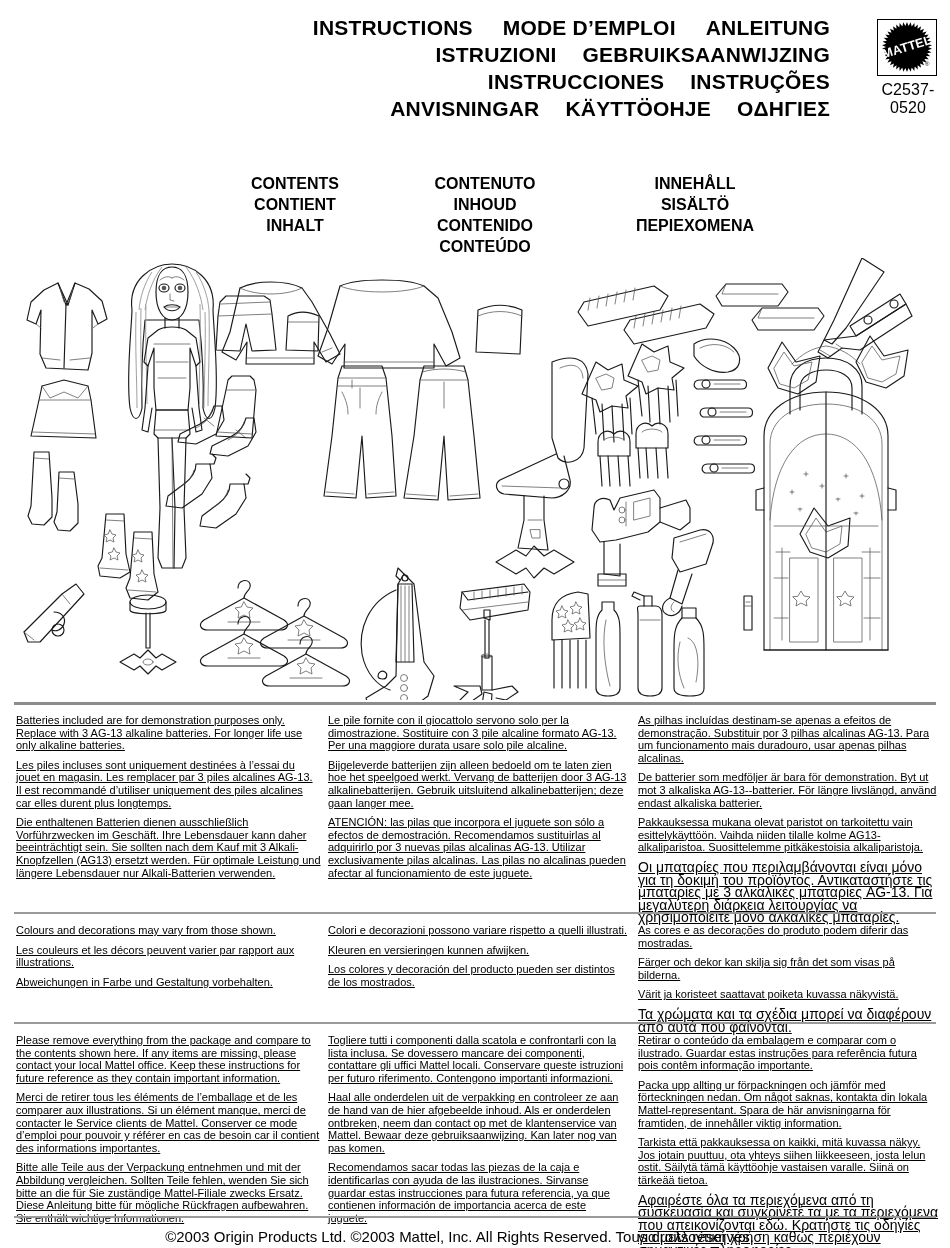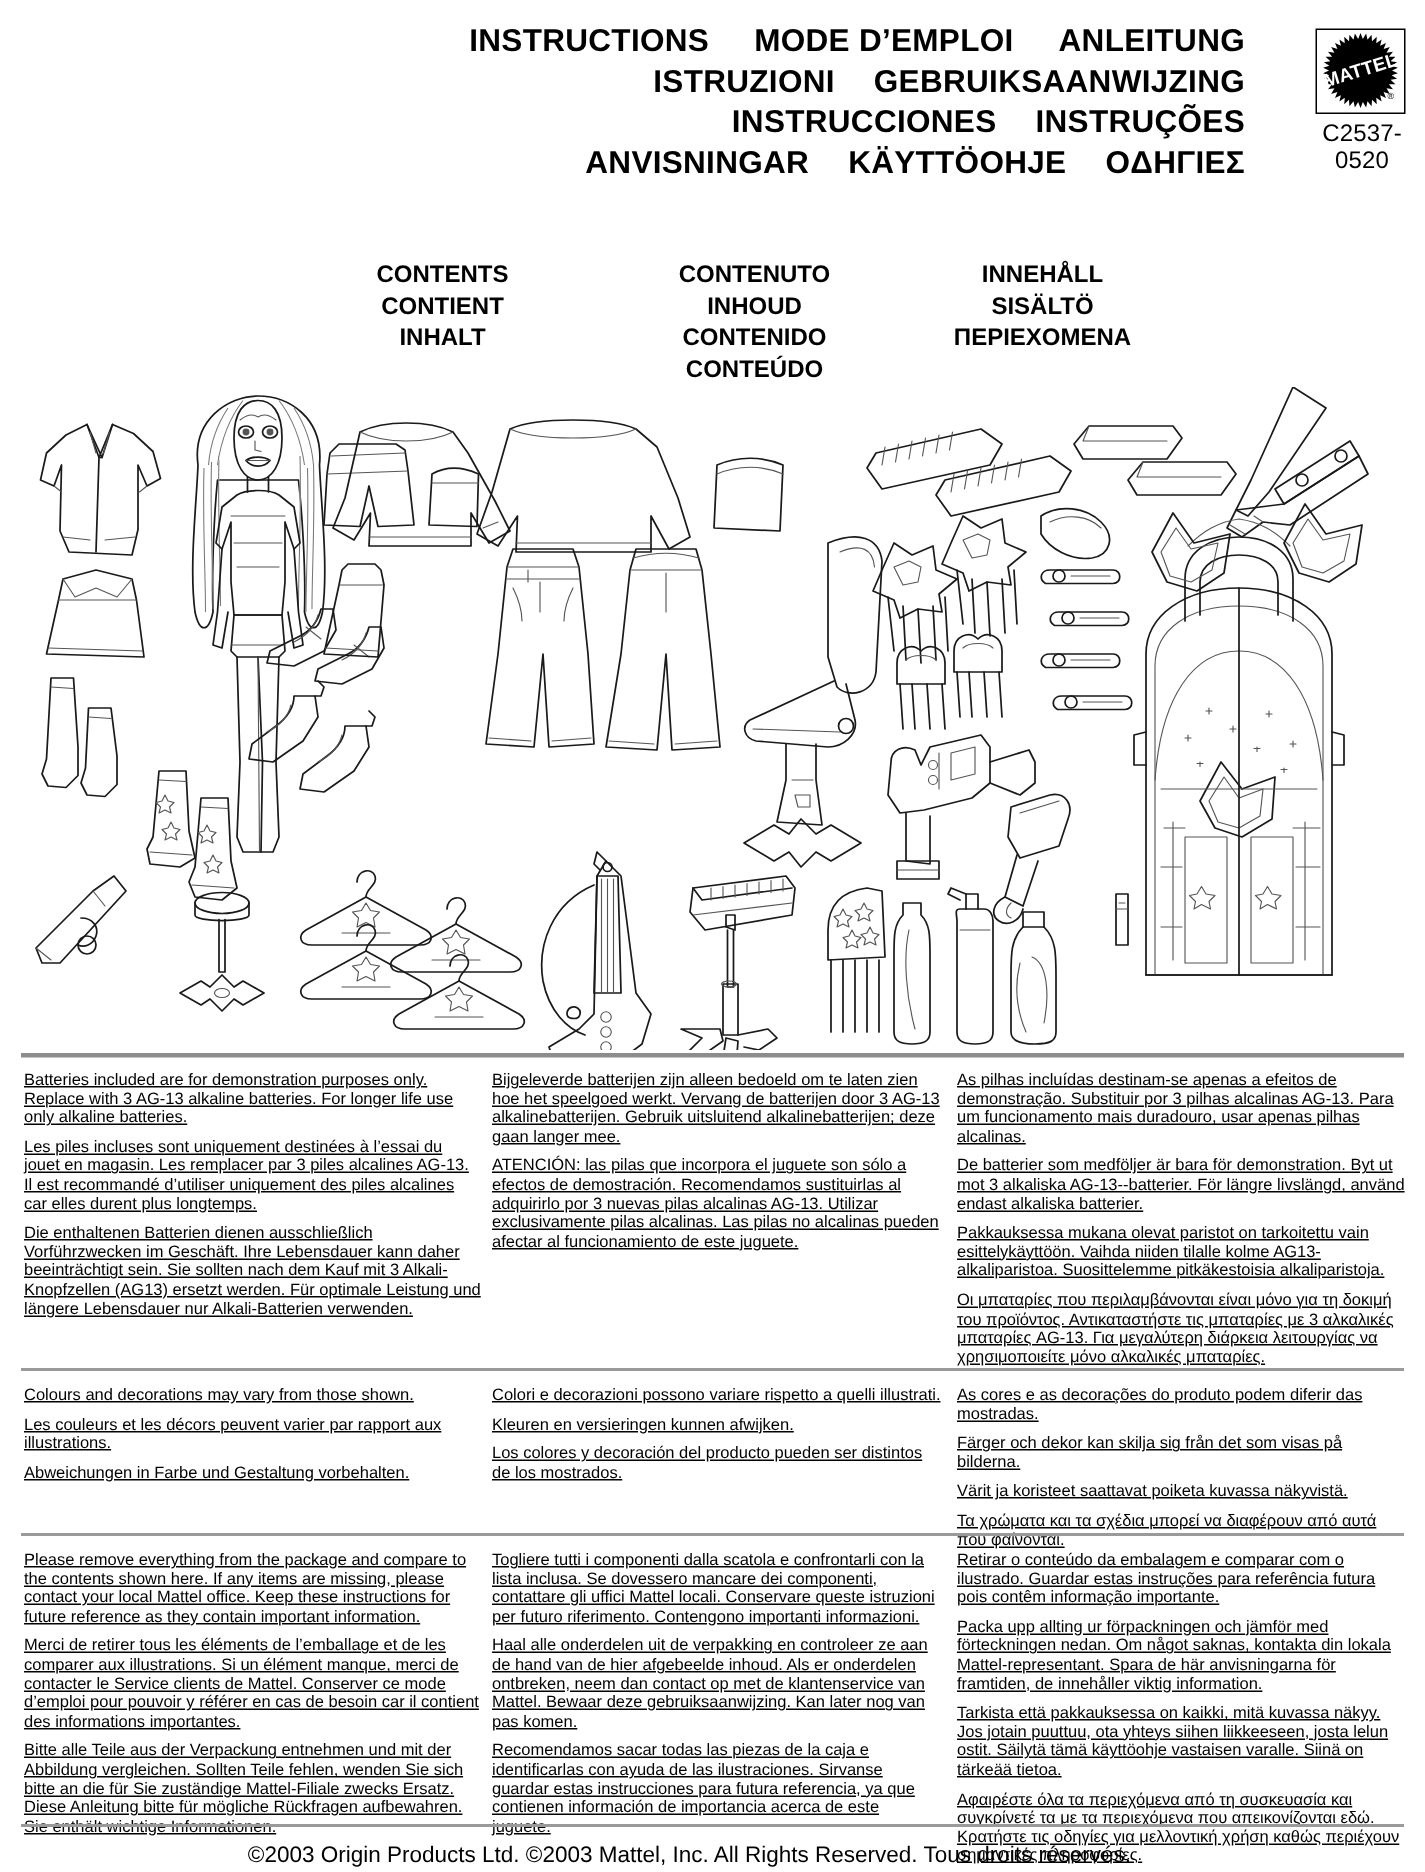--- a/index.html
+++ b/index.html
@@ -27,21 +27,21 @@
   .logo-box{position:absolute;left:877px;top:19px;width:60px;height:57px;
     border:1.5px solid #000;box-sizing:border-box;background:#fff;}
   .logo-inner{position:absolute;inset:0;display:flex;align-items:center;justify-content:center;}
   .logo-code{position:absolute;left:866px;top:81px;width:84px;text-align:center;
     font-size:16px;letter-spacing:.1px;}
 
   
   .contents-row{position:absolute;left:0;top:173px;width:950px;height:88px;}
   .contents-col{position:absolute;text-align:center;font-weight:bold;font-size:16px;line-height:21px;}
   .cc1{left:200px;width:190px;}
-  .cc2{left:408px;width:190px;}
+  .cc2{left:390px;width:190px;}
   .cc3{left:580px;width:230px;}
 
   
   .art{position:absolute;left:0;top:258px;width:950px;height:442px;}
   .art svg{display:block;}
   .ln{fill:none;stroke:#1a1a1a;stroke-width:1.15;stroke-linejoin:round;stroke-linecap:round;}
   .ln-t{fill:none;stroke:#555;stroke-width:.75;stroke-linejoin:round;stroke-linecap:round;}
   .hair{fill:#fff;stroke:#777;stroke-width:.7;}
 
   
@@ -50,21 +50,21 @@
 
   
   .sect{position:absolute;left:0;width:950px;}
   .tcol{position:absolute;top:0;font-size:11px;line-height:12.6px;
         text-align:left;}
   .tcol p{margin:0 0 7px 0;text-decoration:underline;}
   .tcol p:last-child{margin-bottom:0;}
   .c1{left:16px;width:305px;}
   .c2{left:328px;width:300px;}
   .c3{left:638px;width:302px;}
-  .gr{font-size:11px;line-height:12.6px;}
+  .gr{font-size:14px;line-height:12.6px;}
 
   
   .footer{position:absolute;left:0;top:1228px;width:754px;text-align:right;
     font-size:15px;}
 </style>
 </head>
 <body>
 
 <div class="sheet">
 
@@ -506,20 +506,21 @@
 
   <div class="rule" style="top:702px"></div>
 
   <div class="sect" style="top:714px;height:194px">
     <div class="tcol c1">
       <p>Batteries included are for demonstration purposes only. Replace with 3 AG-13 alkaline batteries. For longer life use only alkaline batteries.</p>
       <p>Les piles incluses sont uniquement destinées à l’essai du jouet en magasin. Les remplacer par 3 piles alcalines AG-13. Il est recommandé d’utiliser uniquement des piles alcalines car elles durent plus longtemps.</p>
       <p>Die enthaltenen Batterien dienen ausschließlich Vorführzwecken im Geschäft. Ihre Lebensdauer kann daher beeinträchtigt sein. Sie sollten nach dem Kauf mit 3 Alkali-Knopfzellen (AG13) ersetzt werden.  Für optimale Leistung und längere Lebensdauer nur Alkali-Batterien verwenden.</p>
     </div>
     <div class="tcol c2">
+      <p>Le pile fornite con il giocattolo servono solo per la dimostrazione. Sostituire con 3 pile alcaline formato AG-13. Per una maggiore durata usare solo pile alcaline.</p>
       <p>Bijgeleverde batterijen zijn alleen bedoeld om te laten zien hoe het speelgoed werkt. Vervang de batterijen door 3 AG-13 alkalinebatterijen. Gebruik uitsluitend alkalinebatterijen; deze gaan langer mee.</p>
       <p>ATENCIÓN: las pilas que incorpora el juguete son sólo a efectos de demostración. Recomendamos sustituirlas al adquirirlo por 3 nuevas pilas alcalinas AG-13. Utilizar exclusivamente pilas alcalinas. Las pilas no alcalinas pueden afectar al funcionamiento de este juguete.</p>
     </div>
     <div class="tcol c3">
       <p>As pilhas incluídas destinam-se apenas a efeitos de demonstração. Substituir por 3 pilhas alcalinas AG-13. Para um funcionamento mais duradouro, usar apenas pilhas alcalinas.</p>
       <p>De batterier som medföljer är bara för demonstration. Byt ut mot 3 alkaliska AG-13--batterier. För längre livslängd, använd endast alkaliska batterier.</p>
       <p>Pakkauksessa mukana olevat paristot on tarkoitettu vain esittelykäyttöön. Vaihda niiden tilalle kolme AG13-alkaliparistoa. Suosittelemme pitkäkestoisia alkaliparistoja.</p>
       <p class="gr">Οι μπαταρίες που περιλαμβάνονται είναι μόνο για τη δοκιμή του προϊόντος. Αντικαταστήστε τις μπαταρίες με 3 αλκαλικές μπαταρίες AG-13. Για μεγαλύτερη διάρκεια λειτουργίας να χρησιμοποιείτε μόνο αλκαλικές μπαταρίες.</p>
     </div>
   </div>

